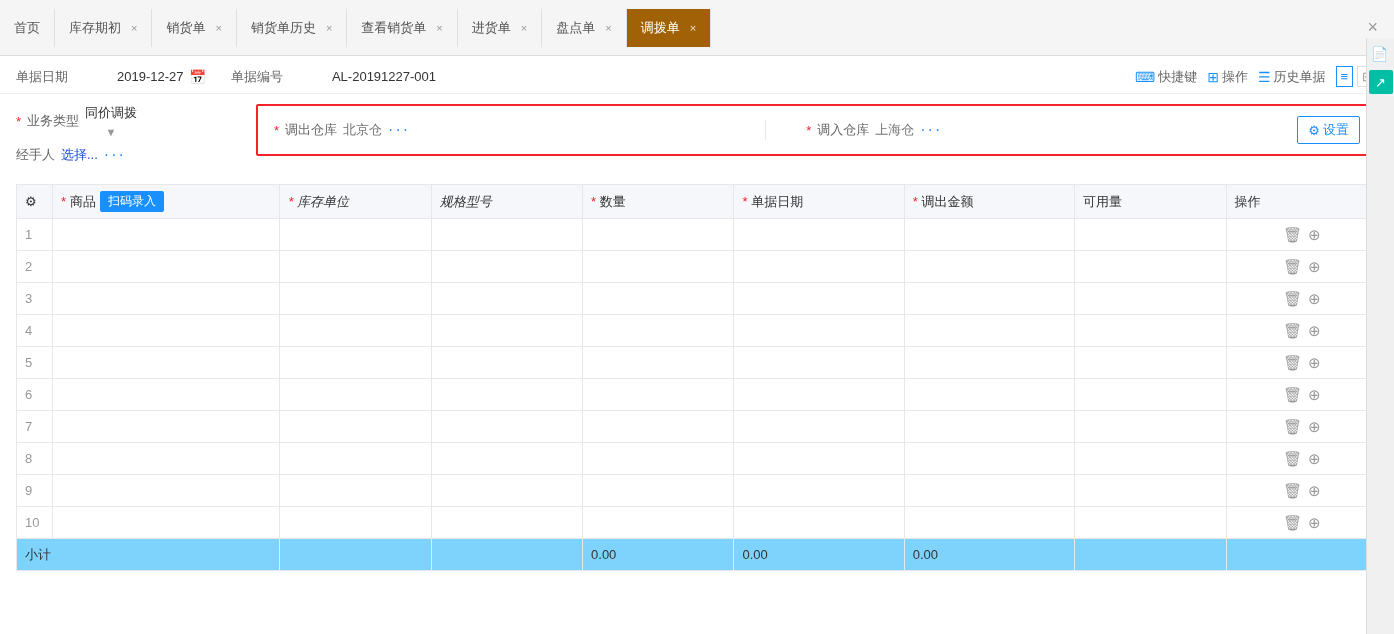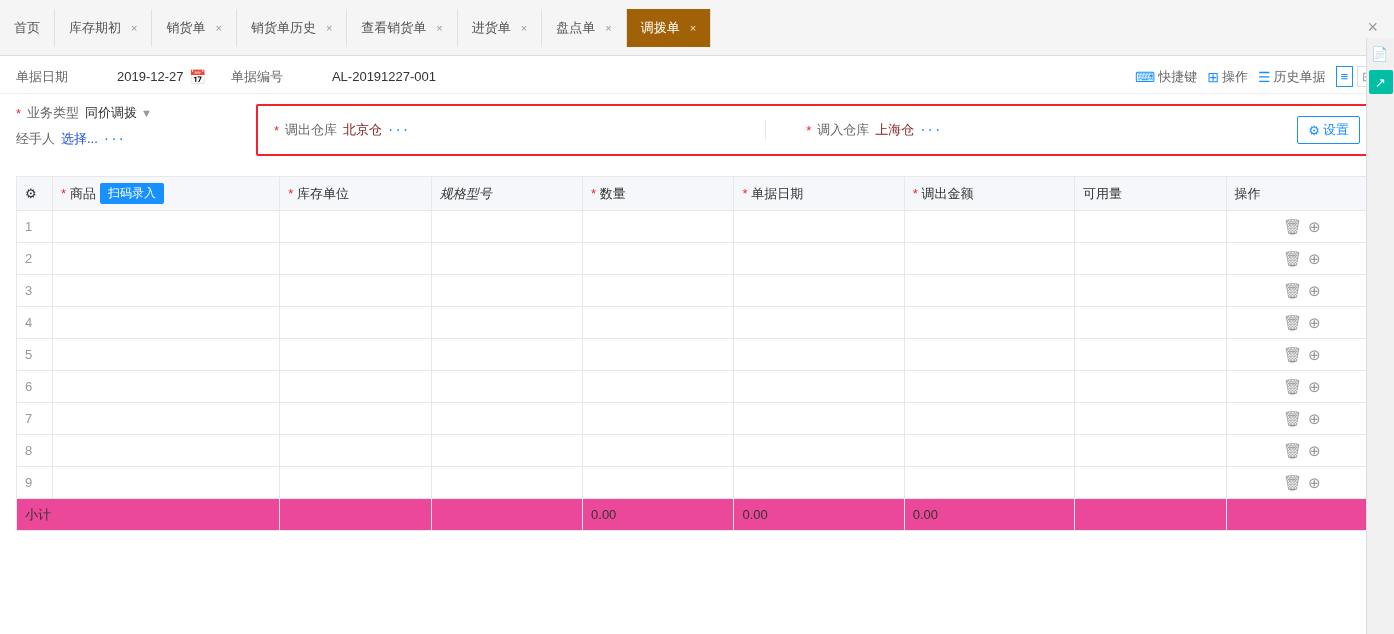--- a/index.html
+++ b/index.html
@@ -93,20 +93,21 @@
       align-items: center;
       gap: 6px;
     }
     .required-star { color: #f5222d; }
     .field-select {
       display: flex;
       align-items: center;
       gap: 4px;
       cursor: pointer;
       color: #333;
+      flex-direction: column;
     }
     .dropdown-arrow { color: #999; font-size: 11px; }
     .field-more { color: #1890ff; cursor: pointer; font-size: 16px; letter-spacing: 2px; }
 
     
     .warehouse-box {
       border: 2px solid #f5222d;
       border-radius: 2px;
       padding: 10px 16px;
       flex: 1;
@@ -114,21 +115,21 @@
       align-items: center;
       gap: 40px;
       min-height: 50px;
     }
     .warehouse-field {
       display: flex;
       align-items: center;
       gap: 6px;
       flex: 1;
     }
-    .warehouse-field-value { color: #7f1d1d; }
+    .warehouse-field-value { color: #737373; }
     .warehouse-more { color: #1890ff; cursor: pointer; font-size: 16px; letter-spacing: 2px; }
     .warehouse-divider { width: 1px; height: 20px; background: #e8e8e8; }
 
     
     .settings-btn {
       display: flex;
       align-items: center;
       gap: 3px;
       padding: 4px 10px;
       border: 1px solid #1890ff;
@@ -155,21 +156,21 @@
       background: #f5f7fa;
       color: #333;
       font-weight: normal;
     }
     .data-table td {
       height: 32px;
     }
     .row-num { color: #999; text-align: center; width: 36px; }
     .col-gear { width: 36px; text-align: center; }
     .col-product { min-width: 120px; }
-    .col-unit { min-width: 80px; }
+    .col-unit { min-width: 80px; font-style: italic; }
     .col-spec { min-width: 80px; font-style: italic; }
     .col-qty { min-width: 80px; }
     .col-cost { min-width: 90px; }
     .col-amount { min-width: 90px; }
     .col-avail { min-width: 80px; }
     .col-op { min-width: 80px; text-align: center; }
     .required-col { color: #f5222d; }
 
     
     .scan-btn {
@@ -189,21 +190,21 @@
       gap: 6px;
     }
     .action-icon {
       color: #999;
       cursor: pointer;
       font-size: 15px;
     }
 
     
     .summary-row td {
-      background: #ec4899;
+      background: #7dd3fc;
       color: #333;
       font-weight: 500;
     }
 
     
     .scroll-area {
       overflow-x: auto;
     }
 
     
@@ -531,20 +532,36 @@
       <td></td>
       <td></td>
       <td></td>
       <td>
         <div class="action-icons">
           <span class="action-icon">🗑</span>
           <span class="action-icon">⊕</span>
         </div>
       </td>
     </tr>
+          <tr>
+      <td class="row-num">10</td>
+      <td></td>
+      <td></td>
+      <td></td>
+      <td></td>
+      <td></td>
+      <td></td>
+      <td></td>
+      <td>
+        <div class="action-icons">
+          <span class="action-icon">🗑</span>
+          <span class="action-icon">⊕</span>
+        </div>
+      </td>
+    </tr>
           <tr class="summary-row">
   <td colspan="2">小计</td>
   <td></td>
   <td></td>
   <td>0.00</td>
   <td>0.00</td>
   <td>0.00</td>
   <td></td>
   <td></td>
 </tr>

